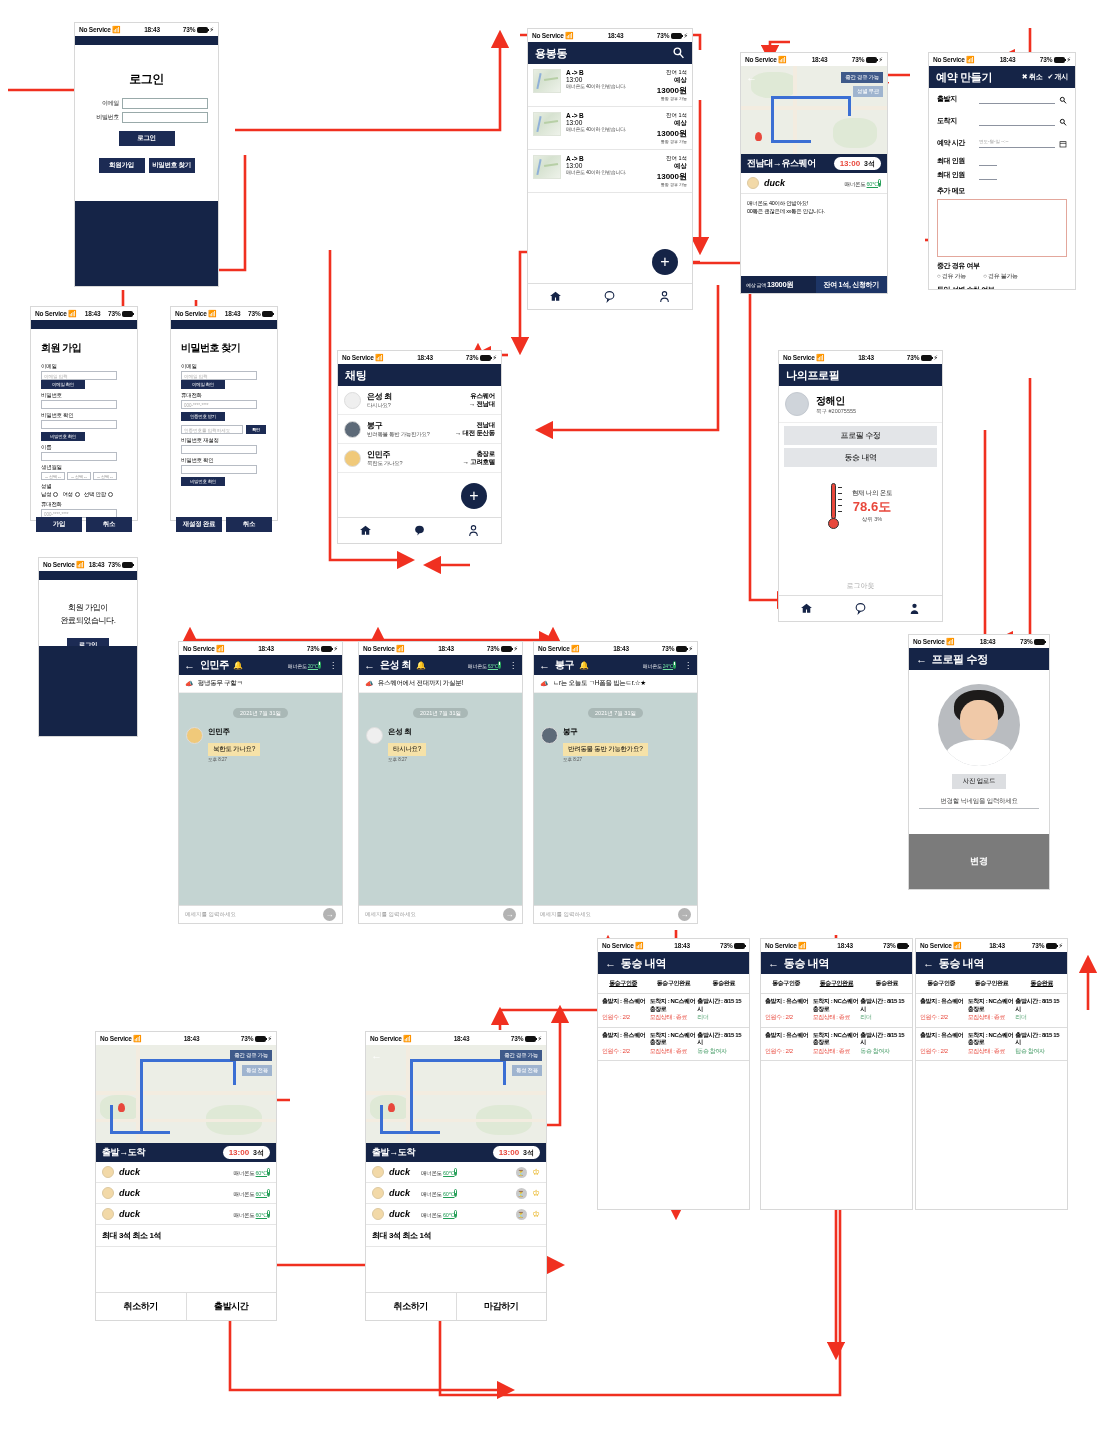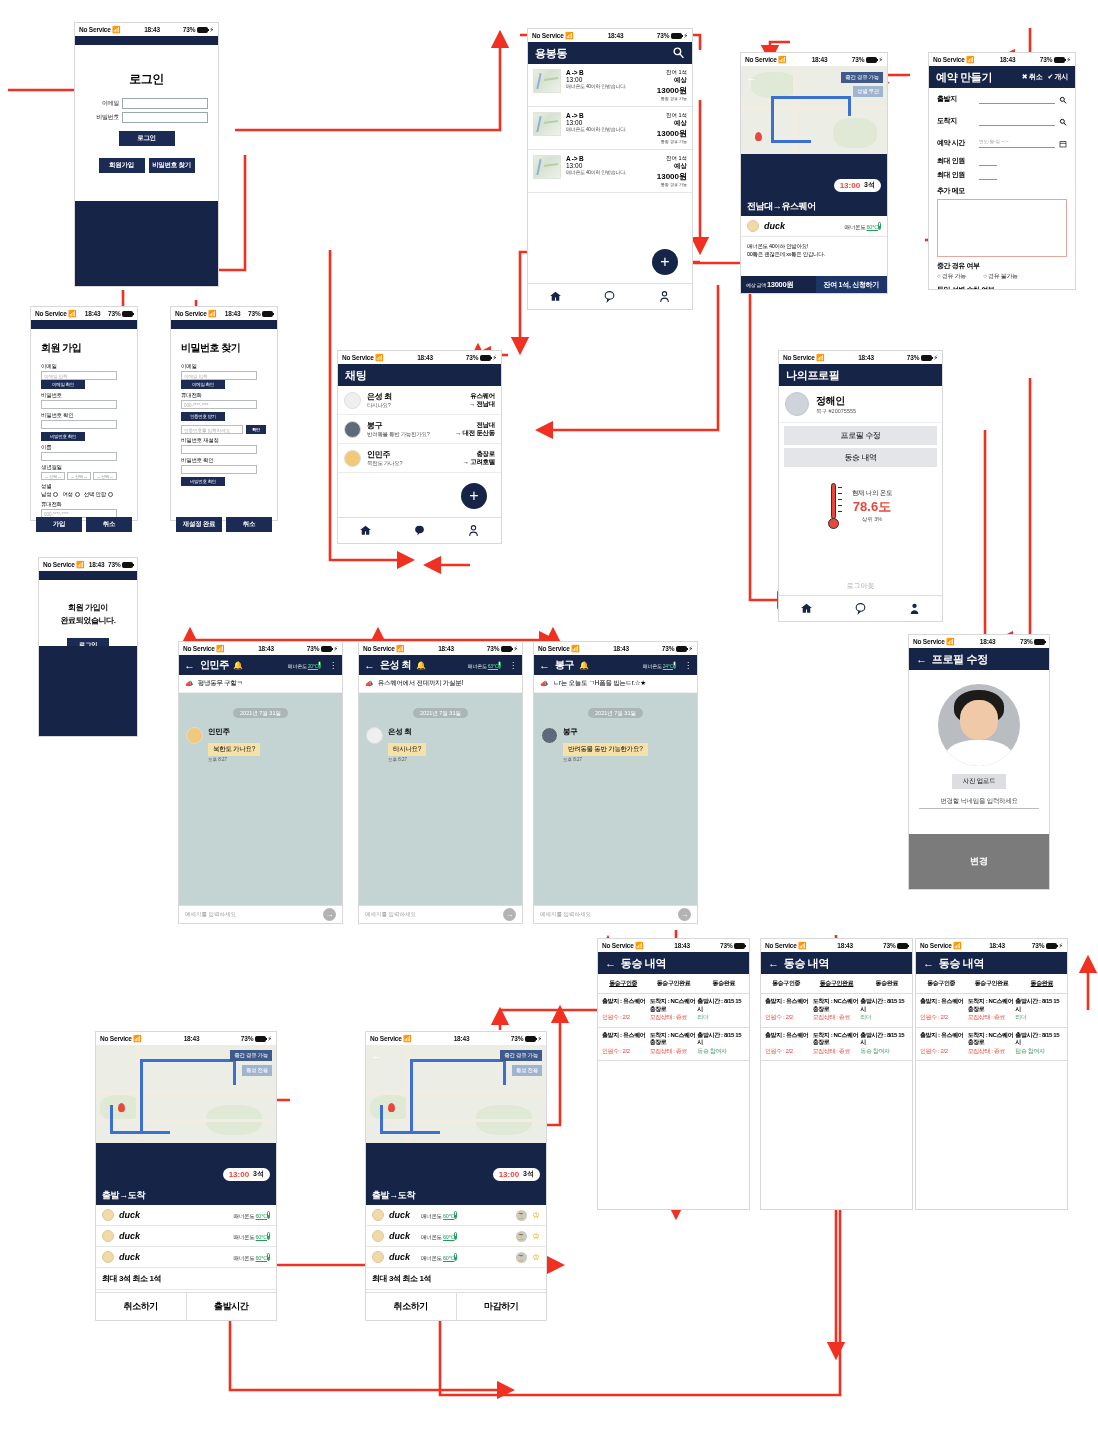--- a/index.html
+++ b/index.html
@@ -83,21 +83,21 @@
 
   
   .mapimg { position:relative; background:#eceee6; overflow:hidden; }
   .mapimg .road { position:absolute; background:#f3ece0; }
   .mapimg .green { position:absolute; background:#dfe9d6; border-radius:40%;}
   .mapimg .route { position:absolute; background:#3b6fd4; }
   .mapimg .pin { position:absolute; width:7px; height:9px; background:#e8483c; border-radius:50% 50% 50% 50%/60% 60% 40% 40%; }
   .chip-on { position:absolute; background:#3f5a8a; color:#fff; font-size:5.5px; padding:2px 4px; letter-spacing:-0.3px;}
   .chip-off { position:absolute; background:#9fb4cf; color:#fff; font-size:5.5px; padding:2px 4px; letter-spacing:-0.3px;}
   .routebar { background:#152447; color:#fff; display:flex; align-items:center; padding:3px 6px; }
-  .routebar .rt { font-size:9px; font-weight:bold; letter-spacing:-0.4px; flex:1;margin-top:43px;}
+  .routebar .rt { font-size:9px; font-weight:bold; letter-spacing:-0.4px; flex:1;}
   .timepill { background:#fff; border-radius:9px; padding:1.5px 6px; display:flex; gap:4px; align-items:center;}
   .timepill .t { color:#e8483c; font-size:8px; font-weight:bold;}
   .timepill .s { color:#111; font-size:7px; font-weight:bold;}
   .riderow { display:flex; align-items:center; padding:4px 6px; border-bottom:1px solid #e6e6e6; gap:5px;}
   .avat { width:12px; height:12px; border-radius:50%; background:#f2d9a8; border:1px solid #ddc9a0; flex:0 0 auto;}
   .rname { font-size:9px; font-weight:bold;font-style:italic; }
   .rtemp { font-size:5.5px; color:#222; margin-left:auto; letter-spacing:-0.3px;}
   .rtemp u { color:#1f9d55; }
   .thermo { display:inline-block; width:3px; height:8px; border:1px solid #2aa15c; border-radius:2px; vertical-align:-1px; background:linear-gradient(to top,#2aa15c 50%,#fff 50%);}
   .memo { font-size:5.5px; padding:5px 6px; line-height:1.5; letter-spacing:-0.3px;}
@@ -362,21 +362,21 @@
         <span>No Service</span>
         <span class="wifi">📶</span>
       </span>
     <span>18:43</span>
     <span class="sb-right">
         <span>73%</span>
         <span class="batt"></span>
       </span>
   </div>
   <div class="hdr-navy-thin"></div>
-  <div style="text-align:center;margin-top:22px;font-size:8px;font-weight:bold;line-height:1.6;letter-spacing:-0.4px;">
+  <div style="text-align:center;margin-top:22px;font-size:8px;font-weight:normal;line-height:1.6;letter-spacing:-0.4px;">
     <div>회원 가입이</div>
     <div>완료되었습니다.</div>
   </div>
   <div style="display:flex;justify-content:center;margin-top:10px;">
     <div class="btn-navy" style="width:42px;">로그인</div>
   </div>
   <div class="blackbox" style="position:absolute;bottom:0;left:0;right:0;height:90px;"></div>
 </div>
 
 <div class="screen" style="left:527px;top:28px;width:166px;height:282px;">

